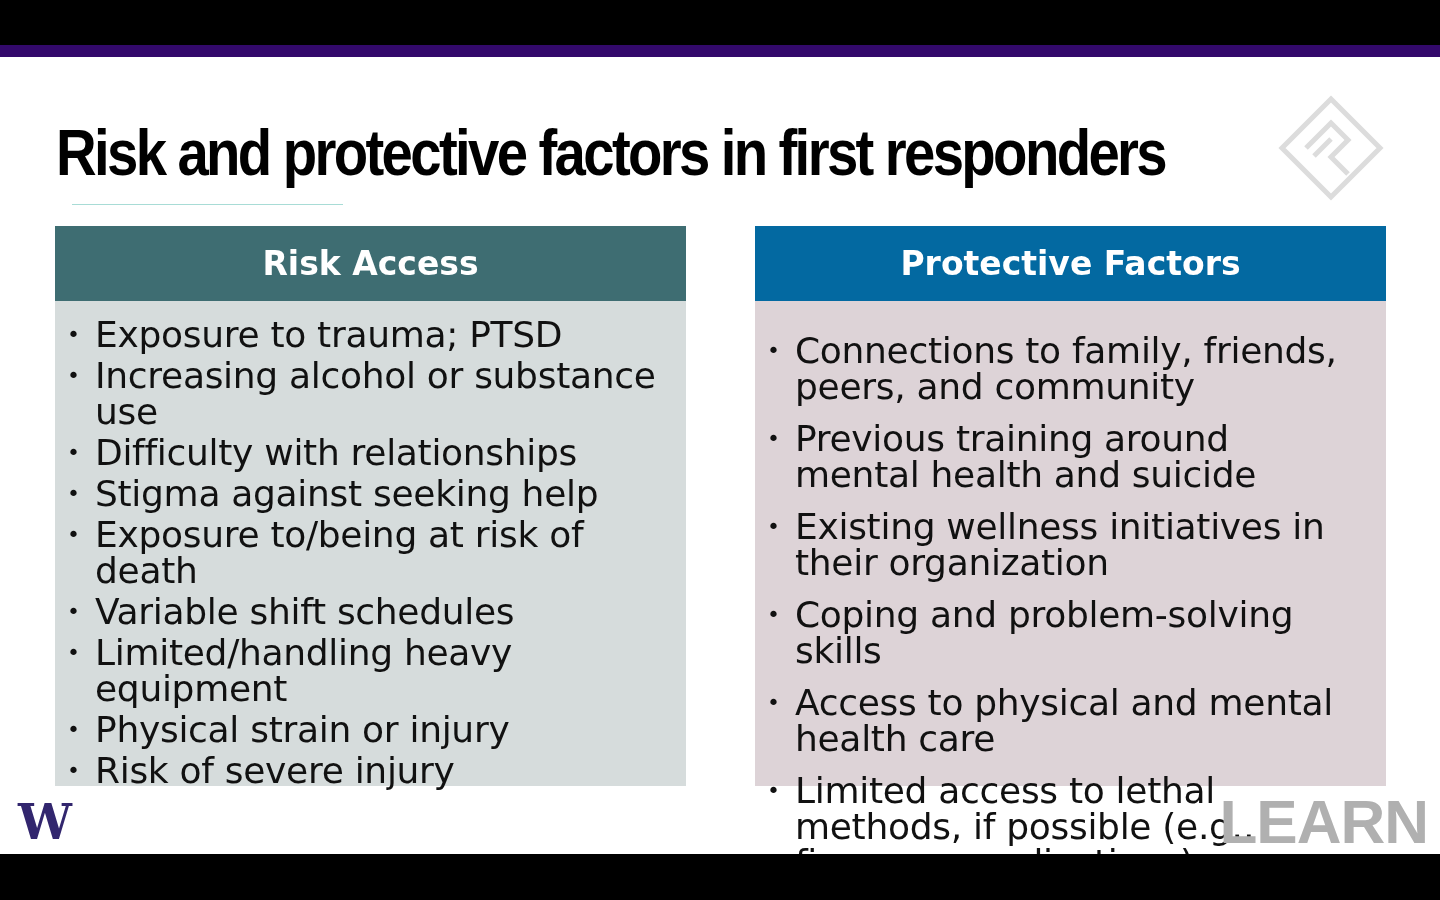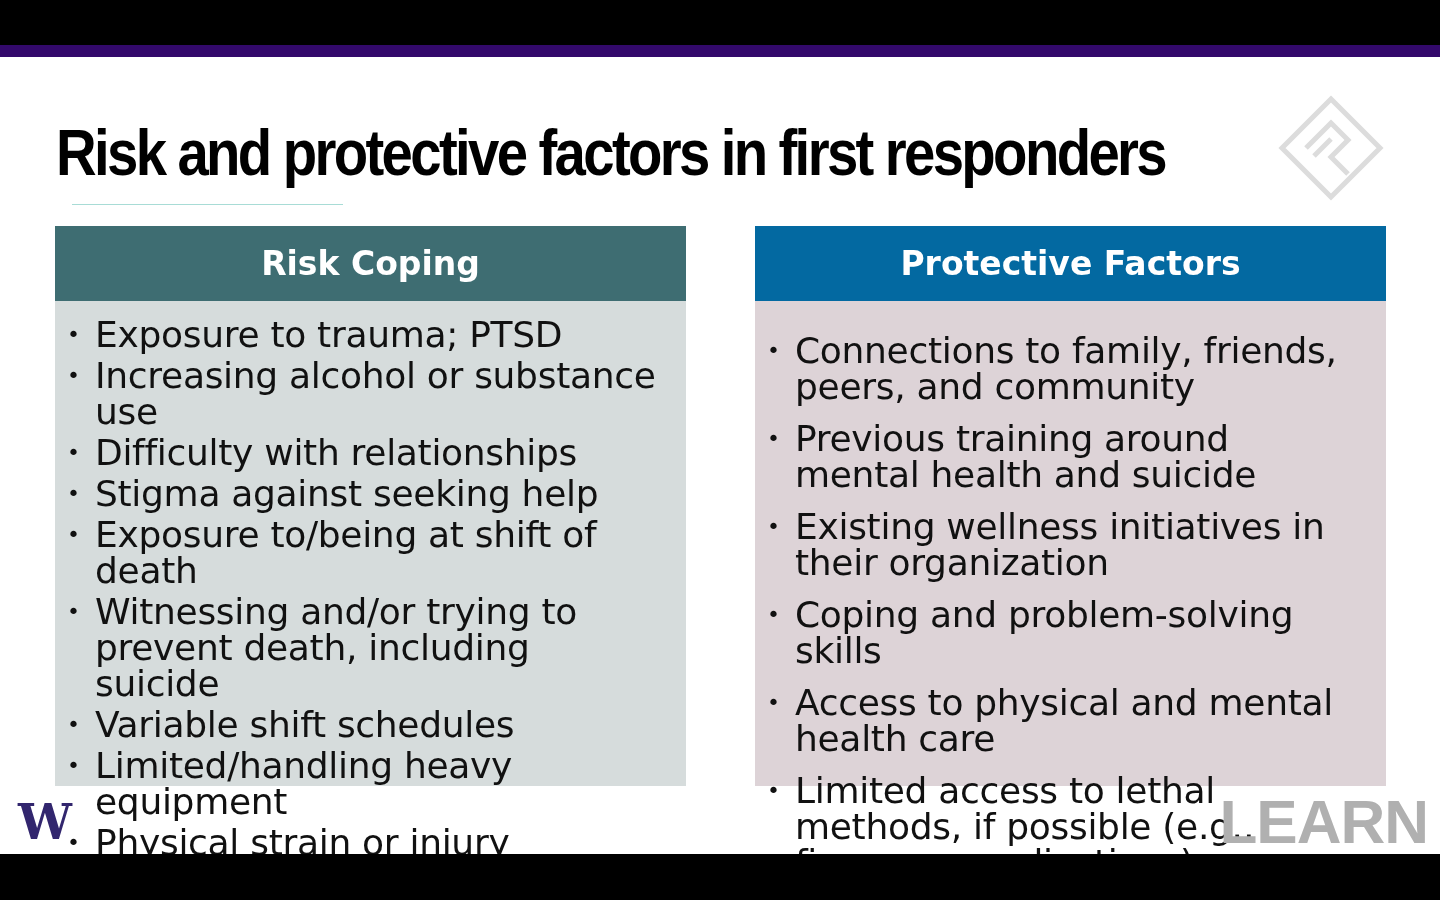--- a/index.html
+++ b/index.html
@@ -68,28 +68,27 @@
 
   <svg class="logo-mark" viewBox="0 0 110 110">
     <g fill="none" stroke="#dcdcdc" stroke-width="5">
       <polygon points="55,6 104,55 55,104 6,55"></polygon>
       <polyline points="30,55 55,30 72,47 55,64 72,81"></polyline>
       <polyline points="38,63 55,46"></polyline>
     </g>
   </svg>
 
   <div class="panel risk">
-    <div class="panel-header">Risk Coping</div>
+    <div class="panel-header">Risk Access</div>
     <ul class="items">
       <li>Exposure to trauma; PTSD</li>
       <li>Increasing alcohol or substance use</li>
       <li>Difficulty with relationships</li>
       <li>Stigma against seeking help</li>
-      <li>Exposure to/being at shift of death</li>
-      <li style="padding-right:80px">Witnessing and/or trying to prevent death, including suicide</li>
+      <li>Exposure to/being at risk of death</li>
       <li>Variable shift schedules</li>
       <li>Limited/handling heavy equipment</li>
       <li>Physical strain or injury</li>
       <li>Risk of severe injury</li>
     </ul>
   </div>
 
   <div class="panel protect">
     <div class="panel-header">Protective Factors</div>
     <ul class="items">

